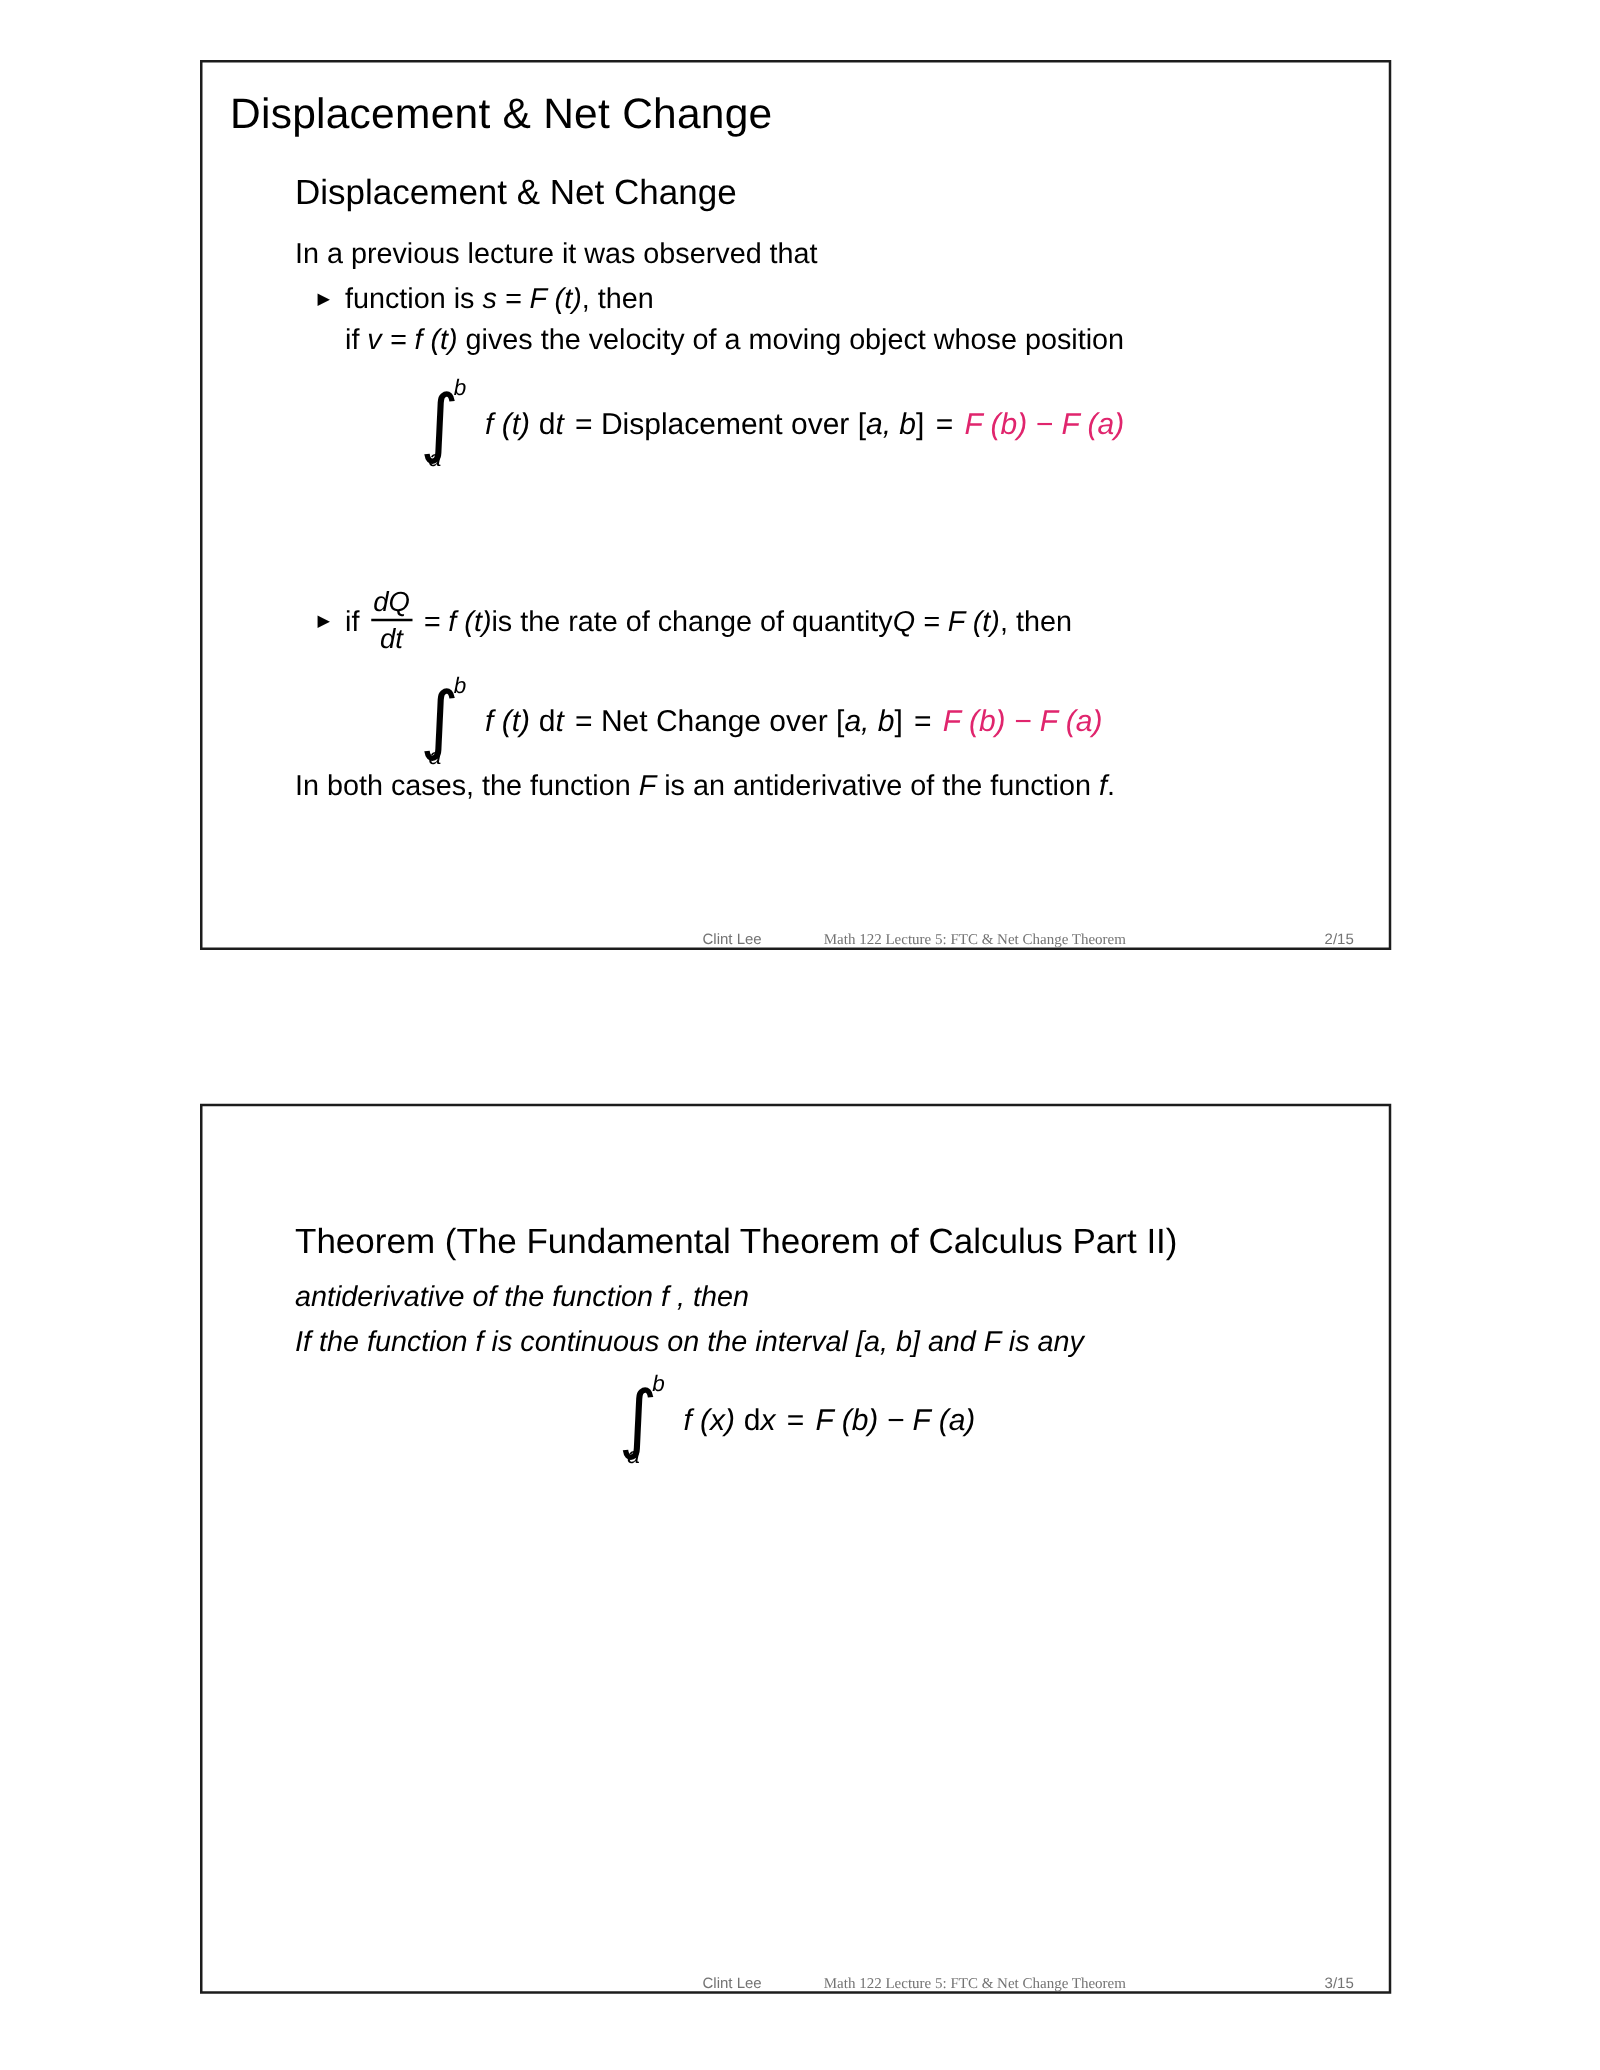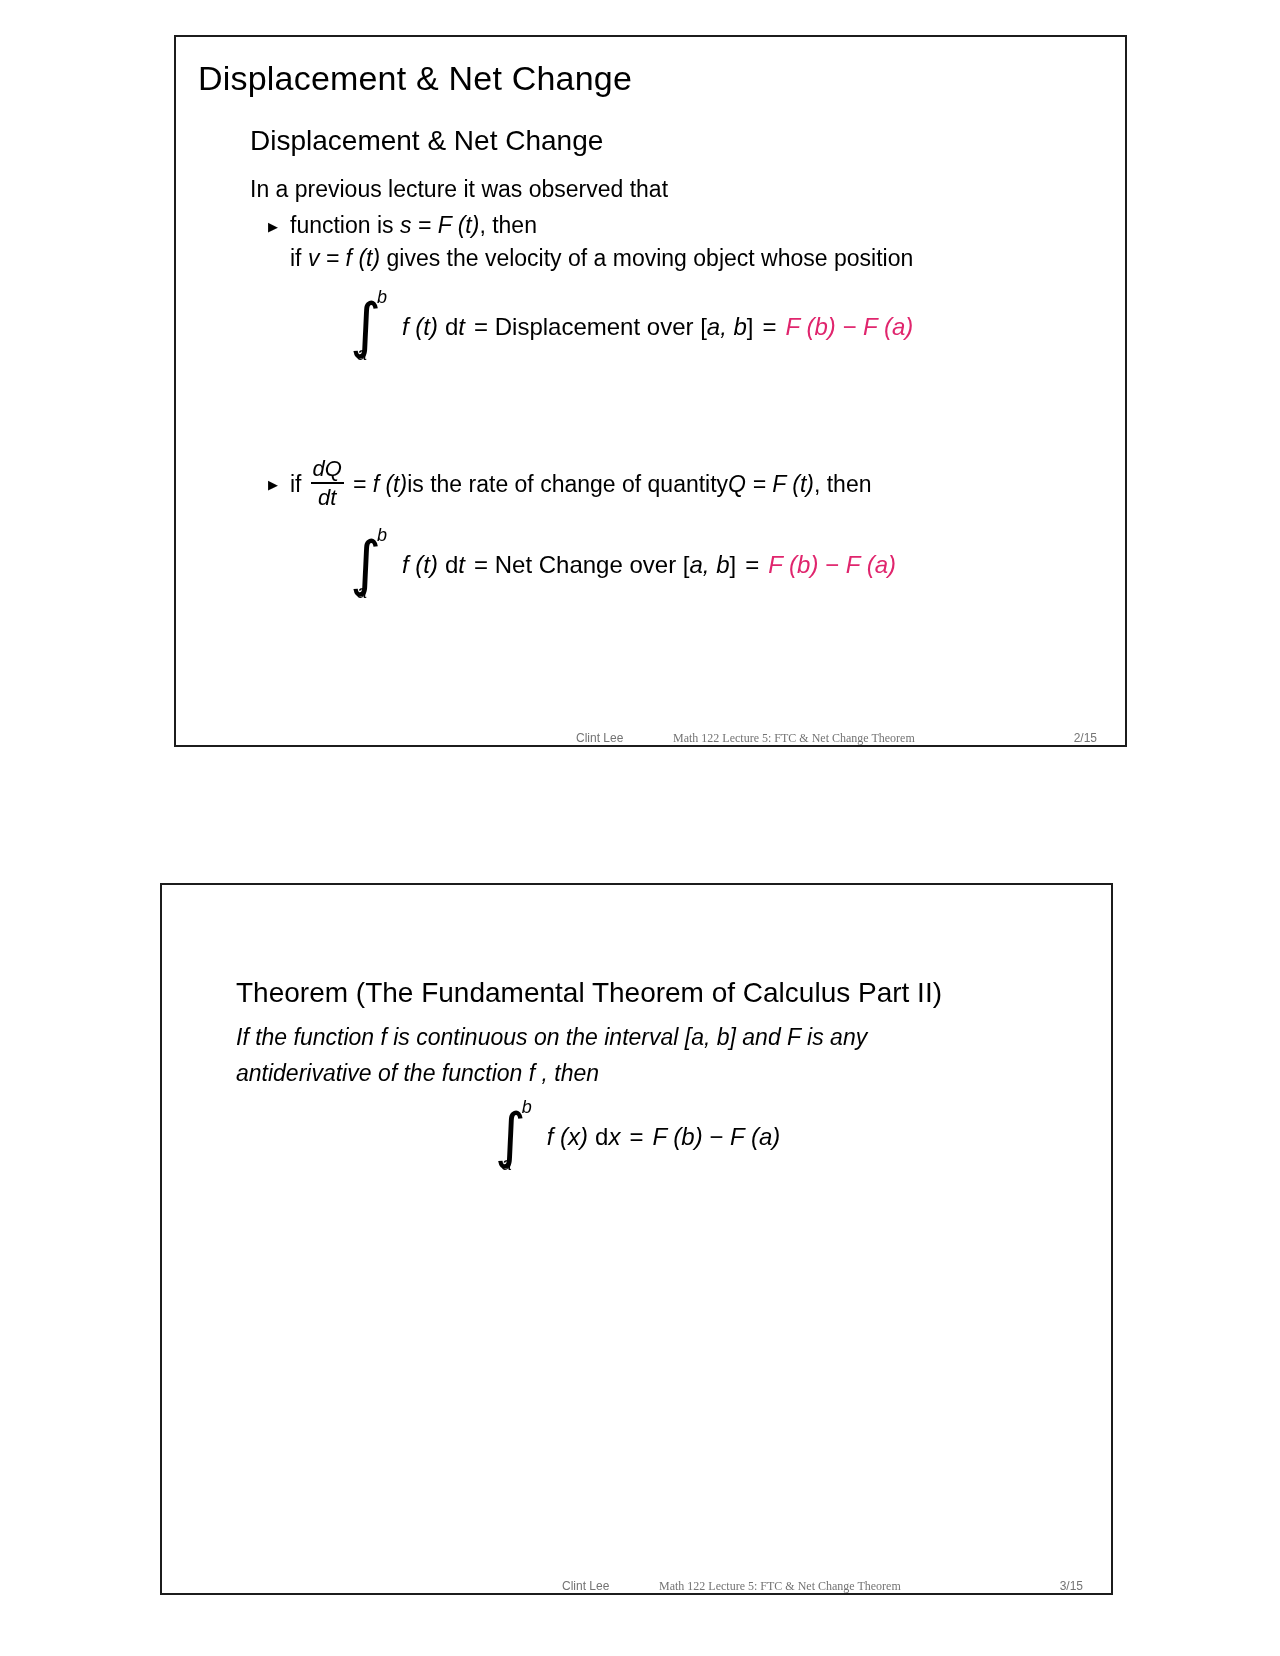--- a/index.html
+++ b/index.html
@@ -2,21 +2,21 @@
 <html><head>
 <meta charset="utf-8">
 <style>
   * { margin:0; padding:0; box-sizing:border-box; }
   html,body { width:1280px; height:1656px; background:#ffffff;
     font-family:"Liberation Sans","DejaVu Sans",sans-serif; color:#000; }
   .page { position:relative; width:1280px; height:1656px; background:#fff; overflow:hidden; }
 
   .slide { position:absolute; left:160px; width:953px; height:712px;
     border:2px solid #1c1c1c; background:#fff; }
-  .slide1 { top:35px;margin-left:14px; }
+  .slide1 { top:48px; }
   .slide2 { top:883px; }
 
   .frametitle { position:absolute; left:22px; top:22px; font-size:34px; letter-spacing:.2px; }
   .blocktitle { position:absolute; left:74px; font-size:28px; }
   .bodytext  { position:absolute; font-size:23px; line-height:33px; }
 
   .m  { font-style:italic; }
   .rm { font-style:normal; }
   .alert { color:#e0256d; }
 
@@ -97,36 +97,39 @@
       <span class="int-group">
         <span class="int-glyph">∫</span>
         <span class="int-sup m">b</span>
         <span class="int-sub m">a</span>
       </span>
       <span class="expr">
         <span class="m">f (t)</span><span class="rm dsp">d</span><span class="m">t</span><span class="rm sp">= Net Change over [</span><span class="m">a, b</span><span class="rm">]</span><span class="rm sp">=</span><span class="m alert sp">F (b) − F (a)</span>
       </span>
     </div>
 
+    <div class="bodytext" style="left:74px; top:562px;">
+      <span class="rm">In both cases, the function </span><span class="m">F</span><span class="rm"> is an antiderivative of the function </span><span class="m">f</span><span class="rm">.</span>
+    </div>
 
     <div class="footer">
       <span class="author">Clint Lee</span>
       <span class="course">Math 122 Lecture 5: FTC &amp; Net Change Theorem</span>
       <span class="pagenum">2/15</span>
     </div>
   </div>
 
   <div class="slide slide2">
 
 
     <div class="blocktitle" style="top:92px;">Theorem (The Fundamental Theorem of Calculus Part II)</div>
 
     <div class="theorem-body" style="top:134px; width:740px;">
+      <div>antiderivative of the function f , then</div>
       <div>If the function f is continuous on the interval [a, b] and F is any</div>
-      <div>antiderivative of the function f , then</div>
     </div>
 
     <div class="formula" style="left:0; right:0; top:212px; justify-content:center;">
       <span class="int-group">
         <span class="int-glyph">∫</span>
         <span class="int-sup m">b</span>
         <span class="int-sub m">a</span>
       </span>
       <span class="expr">
         <span class="m">f (x)</span><span class="rm dsp">d</span><span class="m">x</span><span class="rm sp">=</span><span class="m sp">F (b) − F (a)</span>

